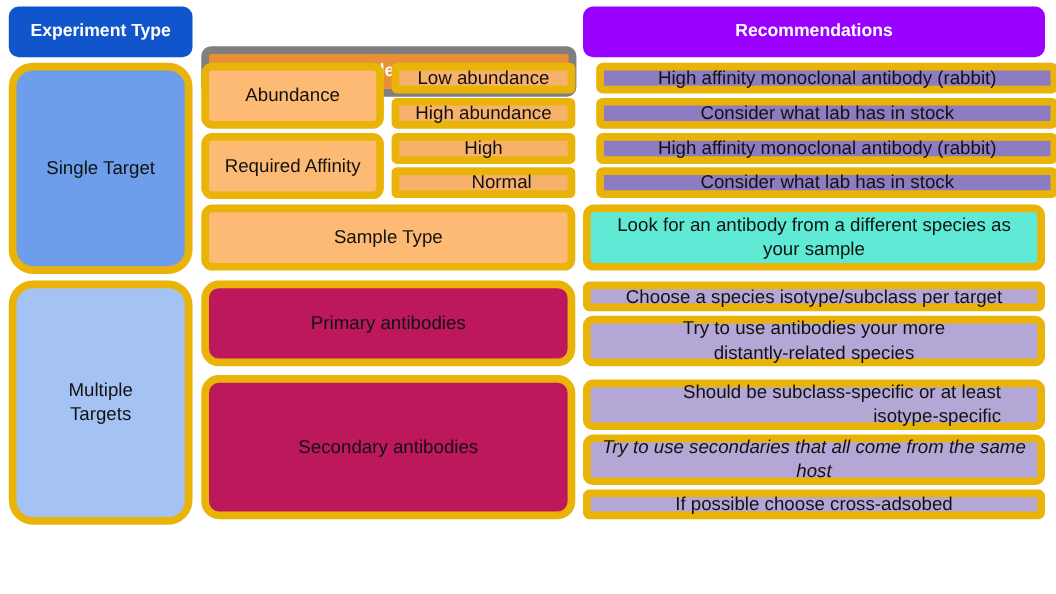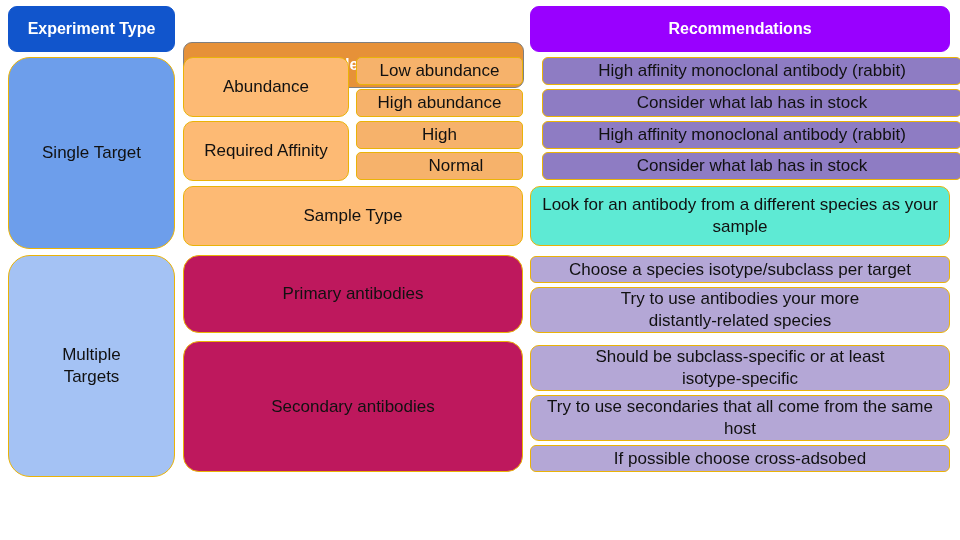--- a/index.html
+++ b/index.html
@@ -3,21 +3,21 @@
   <meta charset="utf-8">
   <style>
     html, body { margin: 0; padding: 0; }
     body {
       width: 960px; height: 540px; background: #ffffff; position: relative; overflow: hidden;
       font-family: "Liberation Sans", "DejaVu Sans", sans-serif;
     }
     .box {
       position: absolute; box-sizing: border-box;
       display: flex; align-items: center; justify-content: center; text-align: center;
-      border: 1px solid #eab308; color: #111111;
+      border: 7px solid #eab308; color: #111111;
       font-size: 17px; line-height: 22px; padding: 0 8px;
     }
     .hdr { color: #ffffff; font-weight: bold; font-size: 16px; border-color: #7f7f7f; border-radius: 9px; }
     .hdr-exp { background: #1155CC; border-color: #1155CC; }
     .hdr-con { background: #E69138; }
     .hdr-rec { background: #9900FF; border-color: #9900FF; text-align: right; }
     .blue-dark { background: #6D9EEB; border-radius: 22px; }
     .blue-light { background: #A4C2F4; border-radius: 22px; }
     .orange { background: #fdba74; border-radius: 10px; }
     .orange-sm { background: #F6B26B; border-radius: 5px; }
@@ -93,21 +93,21 @@
 <div class="box peach" style="left:183px; top:341px; width:340px; height:131px;">
   <span>Secondary antibodies</span>
 </div>
 
 <div class="box lilac" style="left:530px; top:256px; width:420px; height:27px;">
   <span>Choose a species isotype/subclass per target</span>
 </div>
 <div class="box lilac" style="left:530px; top:287px; width:420px; height:46px; border-radius:9px;">
   <span style="display:block; width:300px;">Try to use antibodies your more distantly-related species</span>
 </div>
-<div class="box lilac" style="left:530px; top:345px; width:420px; height:46px; border-radius:9px;">
+<div class="box lilac" style="left:530px; top:345px; width:420px; height:46px; border-radius:9px;text-align:right;">
   <span style="display:block; width:340px;">Should be subclass-specific or at least isotype-specific</span>
 </div>
-<div class="box lilac" style="left:530px; top:395px; width:420px; height:46px; border-radius:9px;">
+<div class="box lilac" style="left:530px; top:395px; width:420px; height:46px; border-radius:9px;font-style:italic;">
   <span style="display:block; width:400px;">Try to use secondaries that all come from the same host</span>
 </div>
 <div class="box lilac" style="left:530px; top:445px; width:420px; height:27px;">
   <span>If possible choose cross-adsobed</span>
 </div>
 
 </body></html>

